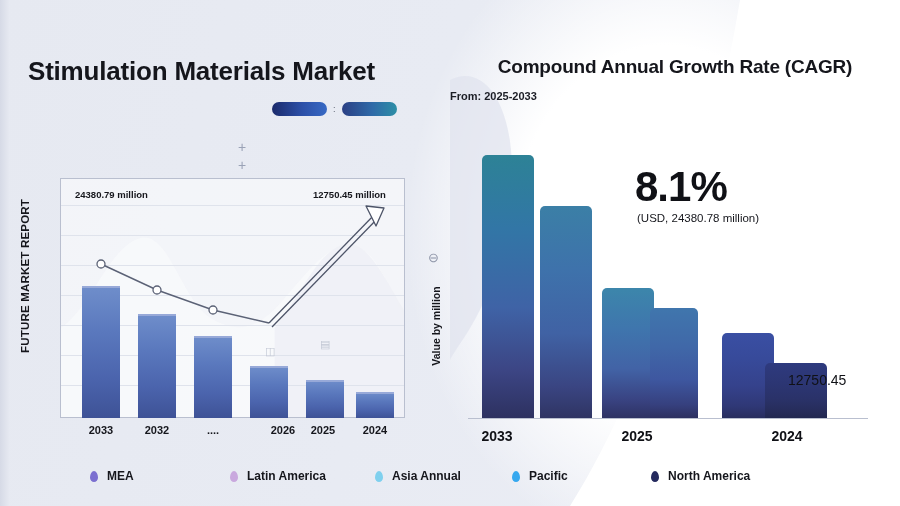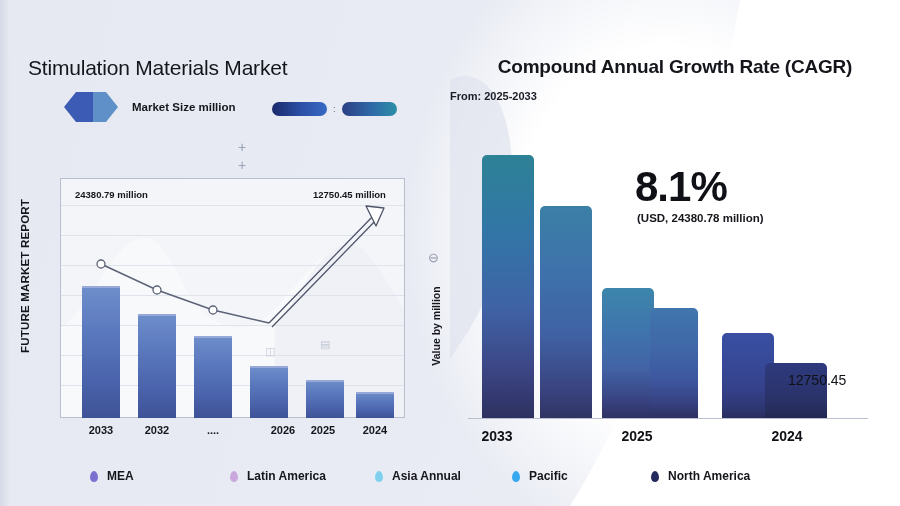--- a/index.html
+++ b/index.html
@@ -21,21 +21,21 @@
      background:linear-gradient(270deg,#d8dce7,rgba(231,234,242,0)); }
 
   
   .swoosh { position:absolute; left:450px; top:0; width:450px; height:506px; overflow:hidden; }
   .swoosh svg { position:absolute; left:0; top:0; }
 
   
   .left-panel { position:absolute; left:0; top:0; width:455px; height:506px; }
   .main-title {
     position:absolute; left:28px; top:56px;
-    font-size:21px; font-weight:normal; color:#15161c; letter-spacing:-0.2px;
+    font-size:26px; font-weight:bold; color:#15161c; letter-spacing:-0.2px;
   }
   .legend-top { position:absolute; left:62px; top:90px; display:flex; align-items:center; }
   .hexmark { width:62px; height:34px; position:relative; }
   .hexmark svg { display:block; }
   .legend-top-label {
     margin-left:8px; font-size:11.5px; font-weight:bold; color:#16171d;
   }
   .pills { position:absolute; left:272px; top:102px; display:flex; align-items:center; gap:6px; }
   .pill { width:55px; height:14px; border-radius:8px; }
   .pill.a { background:linear-gradient(90deg,#1b2a6b 0%,#2c50a8 55%,#3769c4 100%); }
@@ -93,21 +93,21 @@
   .cagr-from {
     position:absolute; left:0; top:90px; width:450px; 
     font-size:11px; font-weight:bold; color:#1b1d25;
   }
   .cagr-big {
     position:absolute; left:185px; top:163px;
     font-size:42px; font-weight:bold; color:#101116; letter-spacing:-1px;
   }
   .cagr-sub {
     position:absolute; left:187px; top:212px;
-    font-size:11.5px; font-weight:bold; color:#15161c;
+    font-size:11.5px; font-weight:normal; color:#15161c;
   }
   .bars-right { position:absolute; left:0; top:0; width:450px; height:506px; }
   .bar-r { position:absolute; bottom:88px; border-radius:5px 5px 0 0;
     background:linear-gradient(180deg,#2d8296 0%,#3276a6 28%,#3f63a6 58%,#3c4584 82%,#2d3160 100%); }
   .bar-r.v2 { background:linear-gradient(180deg,#3b7fa6 0%,#3e72ab 30%,#4062a4 60%,#3a4582 85%,#2f3463 100%); }
   .bar-r.v3 { background:linear-gradient(180deg,#3c86ab 0%,#3f75ad 32%,#4263a6 62%,#394382 86%,#2e3263 100%); }
   .bar-r.v4 { background:linear-gradient(180deg,#4076ad 0%,#4068a8 35%,#3e57a0 65%,#36407e 88%,#2c3060 100%); }
   .bar-r.v5 { background:linear-gradient(180deg,#3a4fa3 0%,#374a9a 30%,#35428c 62%,#2f3876 86%,#282d5e 100%); }
   .bar-r.v6 { background:linear-gradient(180deg,#2e3a7e 0%,#2c3674 35%,#2a3269 65%,#262c5a 88%,#222850 100%); }
   .baseline-r { position:absolute; left:468px; top:418px; width:400px; height:1px; background:#b9bfcf; }
@@ -134,29 +134,20 @@
     <svg width="450" height="506" viewBox="0 0 450 506">
       <path d="M 10 0 L 450 0 L 450 506 L 120 506 C 200 380 260 180 290 0 Z" fill="#ffffff"></path>
       <path d="M 0 80 C 40 60 70 120 60 200 C 50 300 10 340 0 360 Z" fill="#dfe3ee" opacity="0.7"></path>
     </svg>
   </div>
 
   <div class="left-panel">
 
     <div class="main-title">Stimulation Materials Market</div>
 
-    <div class="legend-top">
-      <span class="hexmark">
-        <svg width="62" height="34" viewBox="0 0 62 34">
-          <path d="M14 2 L40 2 L52 17 L40 32 L14 32 L2 17 Z" fill="#3b5bb5"></path>
-          <path d="M31 2 L44 2 L56 17 L44 32 L31 32 Z" fill="#5f90c7"></path>
-        </svg>
-      </span>
-      <span class="legend-top-label">Market Size million</span>
-    </div>
 
     <div class="pills">
       <span class="pill a"></span>
       <span class="pill-sep">:</span>
       <span class="pill b"></span>
     </div>
 
     <div class="plus-marks">+<br>+</div>
 
     <div class="chart-frame">

